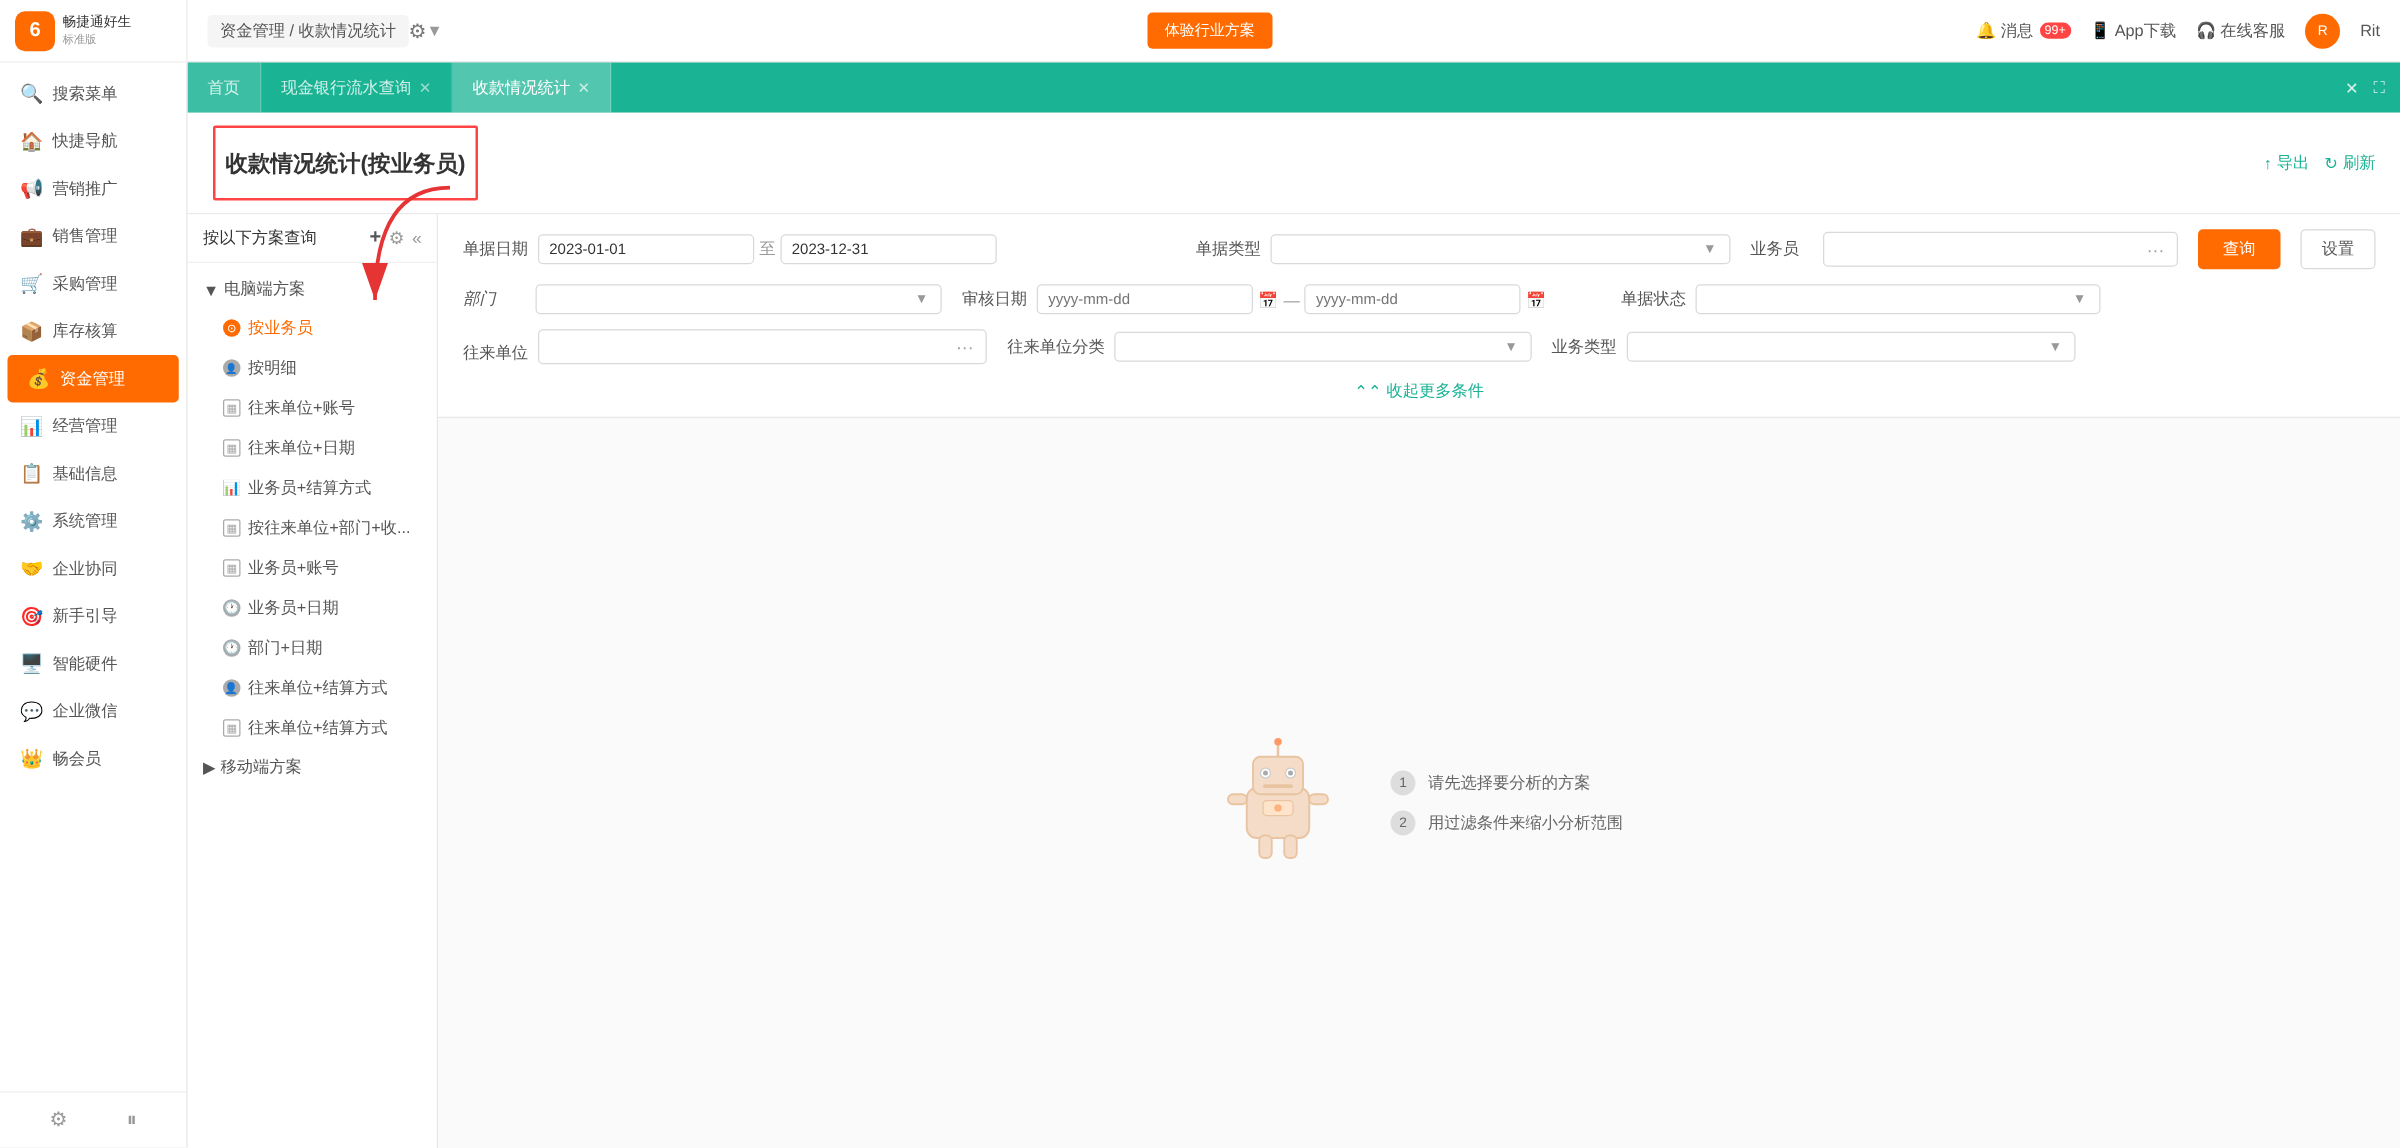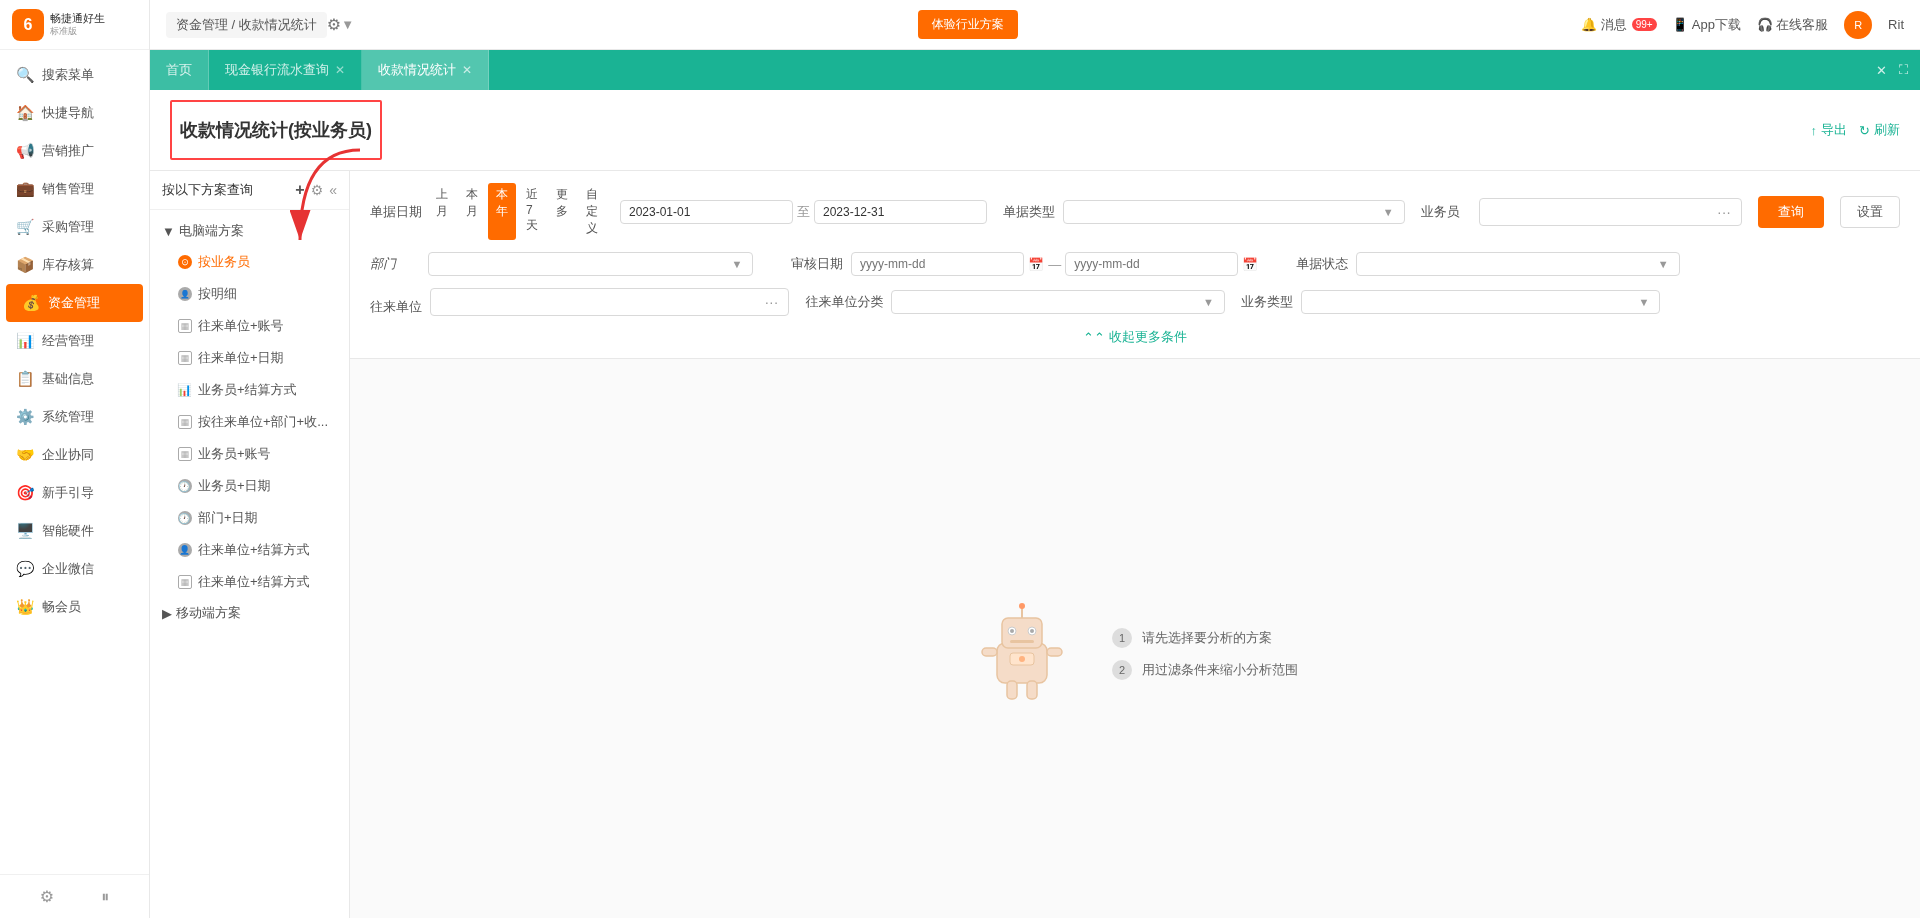--- a/index.html
+++ b/index.html
@@ -624,28 +624,20 @@
         </div>
       </div>
 
       <div class="right-panel">
 
         <div class="query-area">
 
           <div class="query-row">
             <div class="query-field" style="flex:2;">
               <span class="field-label">单据日期</span>
-              <div class="date-tabs">
-                <span class="date-tab">上月</span>
-                <span class="date-tab">本月</span>
-                <span class="date-tab active">本年</span>
-                <span class="date-tab">近7天</span>
-                <span class="date-tab">更多</span>
-                <span class="date-tab">自定义</span>
-              </div>
               <div class="date-range">
                 <input class="date-input" type="text" value="2023-01-01" style="">
                 <span class="date-separator">至</span>
                 <input class="date-input" type="text" value="2023-12-31" style="">
               </div>
             </div>
             <div class="query-field" style="flex:1.5;">
               <span class="field-label">单据类型</span>
               <div class="field-input" style="flex:1;">
                 <span></span>
@@ -664,21 +656,21 @@
           </div>
 
           <div class="query-row">
             <div class="query-field" style="flex:1.5;font-style:italic;">
               <span class="field-label">部门</span>
               <div class="field-input" style="flex:1;">
                 <span></span>
                 <span class="select-arrow">▼</span>
               </div>
             </div>
-            <div class="query-field" style="flex:2;justify-content:center;">
+            <div class="query-field" style="flex:2;">
               <span class="field-label">审核日期</span>
               <div class="date-range">
                 <input class="date-input" type="text" placeholder="yyyy-mm-dd" style="">
                 <span class="calendar-icon">📅</span>
                 <span class="date-separator">—</span>
                 <input class="date-input" type="text" placeholder="yyyy-mm-dd" style="">
                 <span class="calendar-icon">📅</span>
               </div>
             </div>
             <div class="query-field" style="flex:1.5;">

